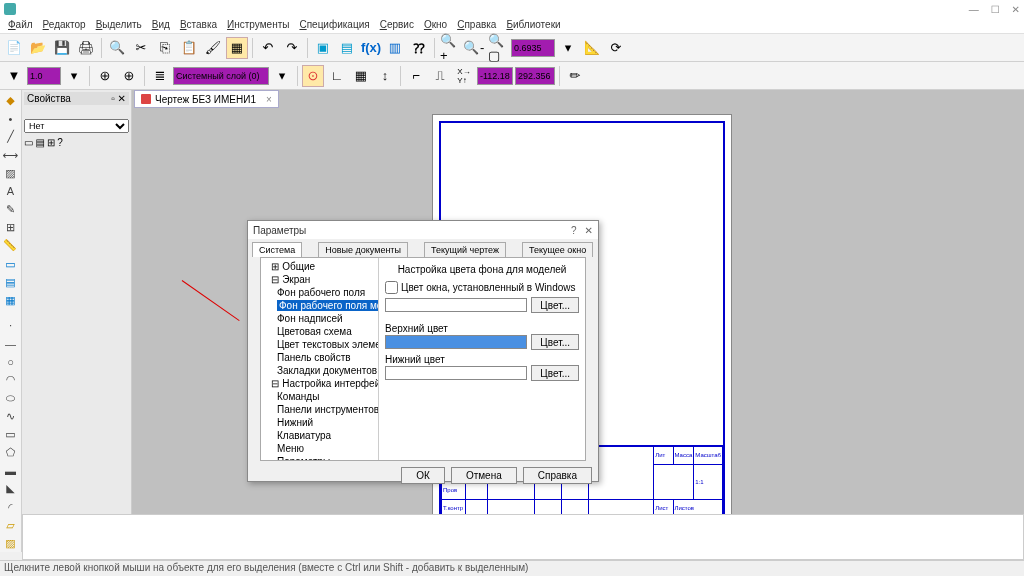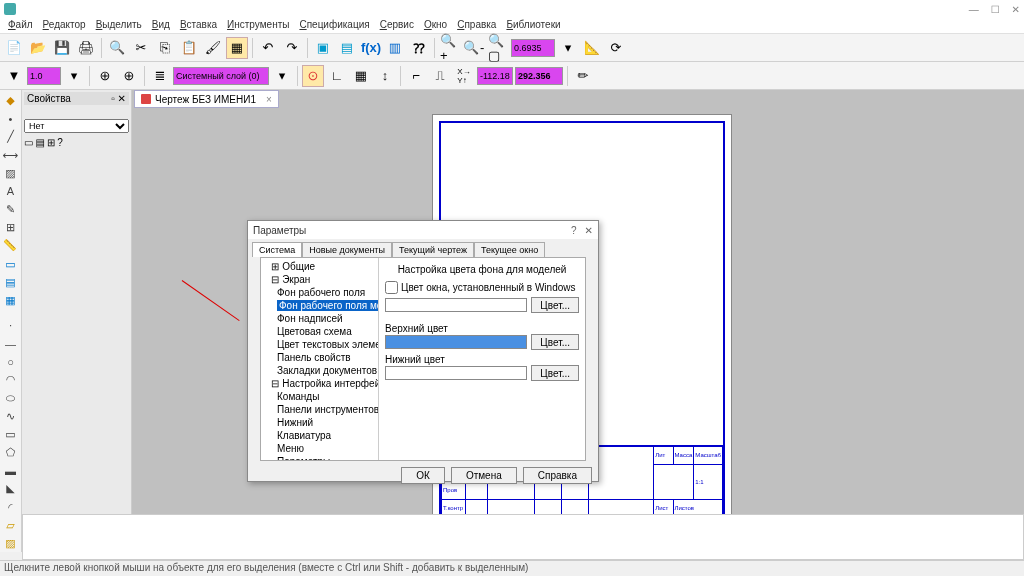--- a/index.html
+++ b/index.html
@@ -7,40 +7,40 @@
 .titlebar{height:18px;background:#fff;display:flex;align-items:center;padding:0 4px;color:#555}
 .titlebar .ico{width:12px;height:12px;background:#4aa;border-radius:2px;margin-right:4px}
 .winbtns{margin-left:auto;display:flex;gap:12px;color:#888;font-size:11px}
 .winbtns span{cursor:pointer}
 .menubar{height:16px;background:#fff;display:flex;gap:2px;padding:0 4px;border-bottom:1px solid #e0e0e0}
 .menubar span{padding:1px 4px;color:#333}
 .menubar span u{text-decoration:underline}
 .toolbar{height:28px;background:#f4f4f4;border-bottom:1px solid #d0d0d0;display:flex;align-items:center;padding:0 3px;gap:2px}
 .tbtn{width:22px;height:22px;border:1px solid transparent;display:flex;align-items:center;justify-content:center;font-size:13px}
 .sep{width:1px;height:20px;background:#ccc;margin:0 2px}
-.tinput{height:18px;border:1px solid #999;background:#d946ef;padding:0 2px;font-size:9px}
+.tinput{height:18px;border:1px solid #999;background:#a21caf;padding:0 2px;font-size:9px}
 .row2{display:flex}
 .leftcol{width:22px;background:#f4f4f4;border-right:1px solid #d0d0d0;display:flex;flex-direction:column;align-items:center;padding-top:2px;gap:1px}
 .leftcol .vbtn{width:18px;height:18px;display:flex;align-items:center;justify-content:center;font-size:11px;color:#444}
 .panel{width:110px;background:#eaeaea;border-right:1px solid #ccc;padding:2px;font-size:9px}
 .panel .phdr{background:#ddd;padding:1px 3px;display:flex;justify-content:space-between}
 .panel select{width:100%;margin-top:14px;font-size:9px}
 .canvaswrap{flex:1;background:#c0c0c0;position:relative}
 .doctab{position:absolute;top:0;left:2px;height:18px;background:#fff;border:1px solid #aac;display:flex;align-items:center;padding:0 6px;gap:4px}
 .doctab .tico{width:10px;height:10px;background:#d44;border-radius:1px}
 .doctab .cls{color:#888;margin-left:6px}
 .paper{position:absolute;top:24px;left:300px;width:300px;height:430px;background:#fff;border:1px solid #888}
 .frame{position:absolute;inset:6px;border:2px solid #0000cc}
 .stamp{position:absolute;bottom:0;left:0;right:0;height:90px;border-top:1px solid #0000cc}
 .stamp table{width:100%;height:100%;border-collapse:collapse}
 .stamp td{border:1px solid #0000cc;font-size:6px;color:#0000cc;padding:0 1px}
 .dialog{position:absolute;top:130px;left:115px;width:352px;height:262px;background:#f0f0f0;border:1px solid #888;box-shadow:2px 2px 6px rgba(0,0,0,.3)}
 .dlgtitle{height:18px;background:#fff;display:flex;align-items:center;padding:0 5px;font-size:10px;color:#333}
 .dlgtitle .dbtns{margin-left:auto;display:flex;gap:8px;color:#666}
-.dlgtabs{display:flex;padding:3px 4px 0 4px;gap:0}
+.dlgtabs{display:flex;padding:3px 4px 0 4px;gap:16px}
 .dlgtabs .tab{padding:2px 6px;border:1px solid #aaa;background:#f0f0f0;font-size:9px;border-bottom:none}
 .dlgtabs .tab.act{background:#fff}
 .dlgbody{display:flex;border:1px solid #aaa;margin:0 12px;height:204px;background:#fff}
 .tree{width:118px;border-right:1px solid #ccc;overflow:auto;padding:2px;font-size:9px;line-height:13px}
 .tree .nd{white-space:nowrap;padding-left:8px}
 .tree .nd.l1{padding-left:14px}
 .tree .sel{background:#0a64c8;color:#fff;padding:0 2px}
 .rpane{flex:1;padding:6px;font-size:9px}
 .rpane .grptitle{text-align:center;margin-bottom:6px}
 .rpane label{display:flex;align-items:center;gap:3px;margin-bottom:3px}
@@ -125,21 +125,21 @@
   <div class="sep"></div>
   <div class="tbtn" style="background:#ffe9a8;border:1px solid #caa;color:#d33">⊙</div>
   <div class="tbtn">∟</div>
   <div class="tbtn">▦</div>
   <div class="tbtn">↕</div>
   <div class="sep"></div>
   <div class="tbtn">⌐</div>
   <div class="tbtn">⎍</div>
   <div class="tbtn" style="font-size:8px">X→<br>Y↑</div>
   <input class="tinput" style="width: 36px;" value="-112.18">
-  <input class="tinput" style="width: 48px; font-weight: bold;" value="292.356">
+  <input class="tinput" style="width: 40px;" value="292.356">
   <div class="sep"></div>
   <div class="tbtn">✏</div>
 </div>
 
 <div class="row2" style="height:462px">
   <div class="leftcol">
     <div class="vbtn" style="color:#c80">◆</div>
     <div class="vbtn">•</div>
     <div class="vbtn">╱</div>
     <div class="vbtn">⟷</div>

